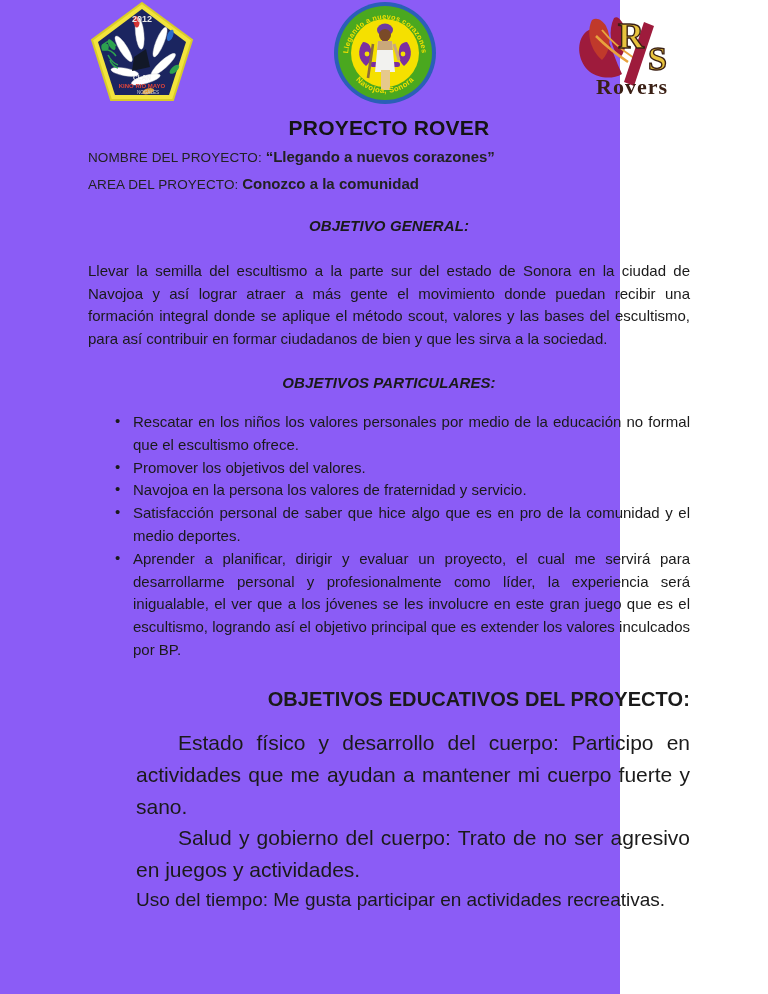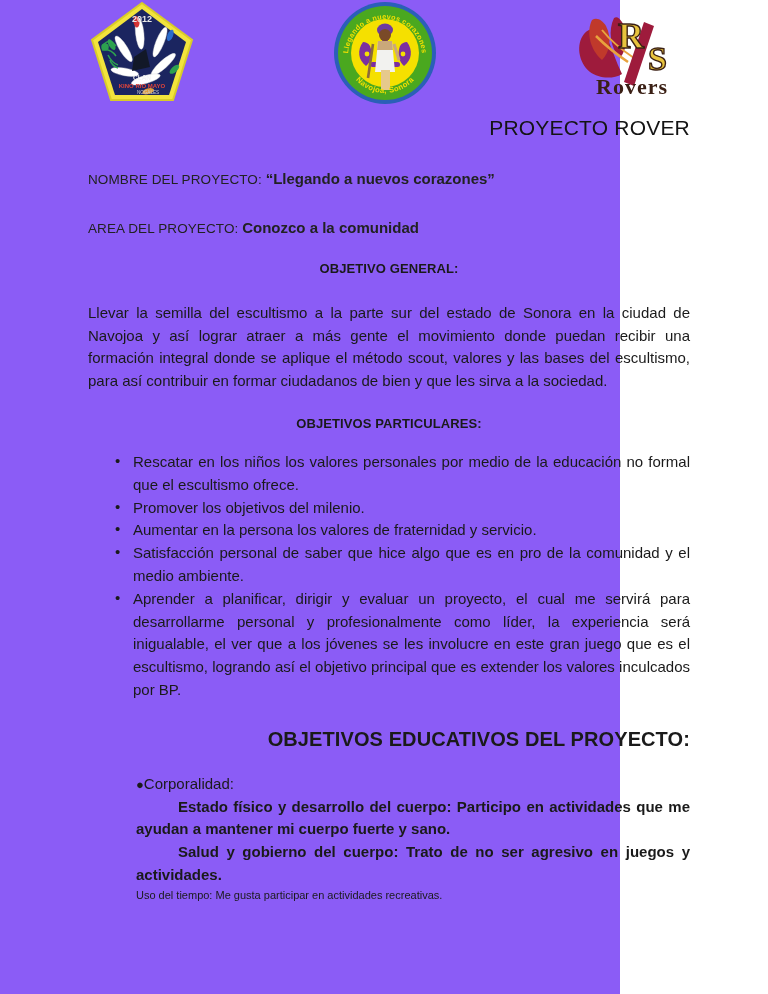--- a/index.html
+++ b/index.html
@@ -40,42 +40,43 @@
   
   .doc {
     position: relative;
     padding: 0 78px 0 88px;
     box-sizing: border-box;
     width: 768px;
   }
 
   h1.title {
     font-size: 21px;
-    font-weight: normal;
-    text-align: right;
+    font-weight: bold;
+    text-align: center;
     margin: 4px 0 0 0;
     letter-spacing: 0.2px;
     color: #141414;
   }
 
   .field-line {
     font-size: 13.5px;
-    margin: 30px 0 0 0;
+    margin: 8px 0 0 0;
     line-height: 1.25;
     color: #222;
   }
   .field-line .label { font-weight: normal; font-size: 13.5px; letter-spacing: .1px;}
   .field-line .value { font-weight: bold; font-size: 15px; }
 
   h2.center-head {
-    font-size: 13px;
+    font-size: 15px;
     font-weight: bold;
     text-align: center;
     margin: 23px 0 0 0;
     letter-spacing: .1px;
+    font-style: italic;
   }
 
   h2.left-head {
     font-size: 20px;
     font-weight: bold;
     text-align: right;
     margin: 26px 0 0 48px;
     letter-spacing: .1px;
   }
 
@@ -112,30 +113,29 @@
   .edu-block { margin-top: 16px; }
   .sub-bullet {
     font-size: 15px;
     line-height: 1.52;
     margin: 22px 0 0 48px;
     text-align: left;
   }
   .sub-bullet .dot { font-size: 13px; }
 
   p.indent {
-    font-size: 15px;
+    font-size: 21px;
     text-align: justify;
     line-height: 1.52;
     margin: 0 0 0 48px;
     text-indent: 42px;
     color: #1a1a1a;
-    font-weight: bold;
   }
   p.noindent {
-    font-size: 11px;
+    font-size: 19px;
     text-align: justify;
     line-height: 1.52;
     margin: 0 0 0 48px;
     text-indent: 0;
     color: #1a1a1a;
   }
   p.gap { margin-top: 22px; }
 </style>
 </head>
 <body>
@@ -267,30 +267,29 @@
     </p>
 
     <h2 class="center-head">OBJETIVO GENERAL:</h2>
 
     <p class="body">Llevar la semilla del escultismo a la parte sur del estado de Sonora en la ciudad de Navojoa y así lograr atraer a más gente el movimiento donde puedan recibir una formación integral donde se aplique el método scout, valores y las bases del escultismo, para así contribuir en formar ciudadanos de bien y que les sirva a la sociedad.</p>
 
     <h2 class="center-head">OBJETIVOS PARTICULARES:</h2>
 
     <ul class="bullets">
       <li>Rescatar en los niños los valores personales por medio de la educación no formal que el escultismo ofrece.</li>
-      <li>Promover los objetivos del milenio.</li>
-      <li>Aumentar en la persona los valores de fraternidad y servicio.</li>
-      <li>Satisfacción personal de saber que hice algo que es en pro de la comunidad y el medio ambiente.</li>
+      <li>Promover los objetivos del valores.</li>
+      <li>Navojoa en la persona los valores de fraternidad y servicio.</li>
+      <li>Satisfacción personal de saber que hice algo que es en pro de la comunidad y el medio deportes.</li>
       <li>Aprender a planificar, dirigir y evaluar un proyecto, el cual me servirá para desarrollarme personal y profesionalmente como líder, la experiencia será inigualable, el ver que a los jóvenes se les involucre en este gran juego que es el escultismo, logrando así el objetivo principal que es extender los valores inculcados por BP.</li>
     </ul>
 
     <h2 class="left-head">OBJETIVOS EDUCATIVOS DEL PROYECTO:</h2>
 
     <div class="edu-block">
-      <div class="sub-bullet"><span class="dot">●</span><span>Corporalidad:</span></div>
 
       <p class="indent">Estado físico y desarrollo del cuerpo: Participo en actividades que me ayudan a mantener mi cuerpo fuerte y sano.</p>
 
       <p class="indent">Salud y gobierno del cuerpo: Trato de no ser agresivo en juegos y actividades.</p>
 
       <p class="noindent">Uso del tiempo: Me gusta participar en actividades recreativas.</p>
 
     </div>
 
   </div>

